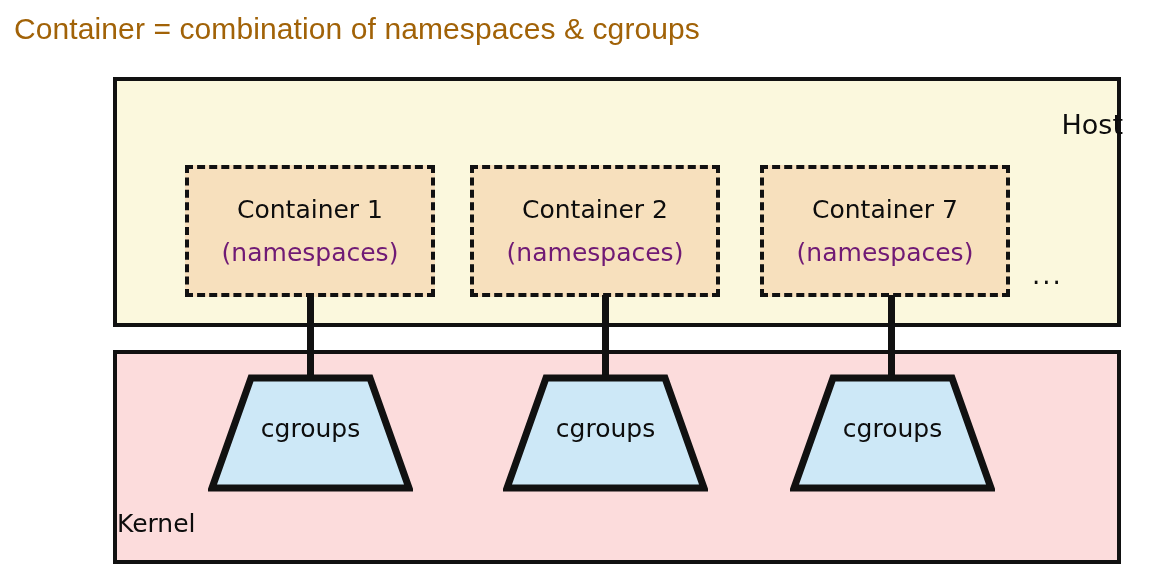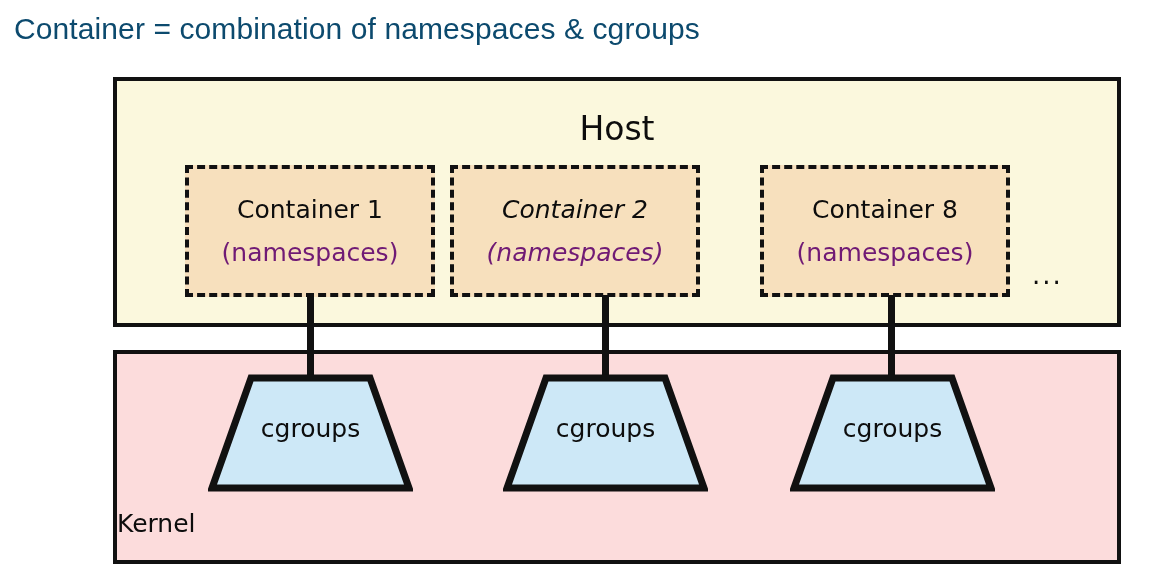--- a/index.html
+++ b/index.html
@@ -21,44 +21,44 @@
     width: 1153px;
     height: 584px;
   }
 
   
   .title {
     position: absolute;
     left: 14px;
     top: 12px;
     font-size: 30px;
-    color: #0c4a6e;
+    color: #a16207;
     font-family: "Liberation Sans", sans-serif;
     letter-spacing: 0.1px;
     white-space: nowrap;
   }
 
   
   .host-box {
     position: absolute;
     left: 113px;
     top: 77px;
     width: 1008px;
     height: 250px;
     background: #fbf8dd;
     border: 4px solid #111111;
     box-sizing: border-box;
   }
   .host-label {
     position: absolute;
-    left: 0;
+    left: 6px;
     top: 28px;
     width: 100%;
-    text-align: center;
-    font-size: 33px;
+    text-align: right;
+    font-size: 27px;
     color: #0d0d0d;
     font-family: "DejaVu Sans", sans-serif;
   }
 
   
   .container-box {
     position: absolute;
     top: 165px;
     width: 250px;
     height: 132px;
@@ -77,21 +77,21 @@
     margin-bottom: 18px;
     font-family: "DejaVu Sans", sans-serif;
   }
   .container-box .line2 {
     font-size: 25px;
     color: #701a75;
     line-height: 1;
     font-family: "DejaVu Sans", sans-serif;
   }
   #container-1 { left: 185px; }
-  #container-2 { left: 450px; font-style: italic; }
+  #container-2 { left: 470px; }
   #container-3 { left: 760px; }
 
   .ellipsis {
     position: absolute;
     left: 1032px;
     top: 262px;
     font-size: 26px;
     color: #0d0d0d;
     line-height: 1;
     letter-spacing: 2px;
@@ -182,21 +182,21 @@
     <div class="line1">Container 1</div>
     <div class="line2">(namespaces)</div>
   </div>
 
   <div class="container-box" id="container-2">
     <div class="line1">Container 2</div>
     <div class="line2">(namespaces)</div>
   </div>
 
   <div class="container-box" id="container-3">
-    <div class="line1">Container 8</div>
+    <div class="line1">Container 7</div>
     <div class="line2">(namespaces)</div>
   </div>
 
   <div class="ellipsis">...</div>
 
   <div class="kernel-box">
     <div class="kernel-label">Kernel</div>
   </div>
 
   <div class="connector" id="connector-1"></div>

